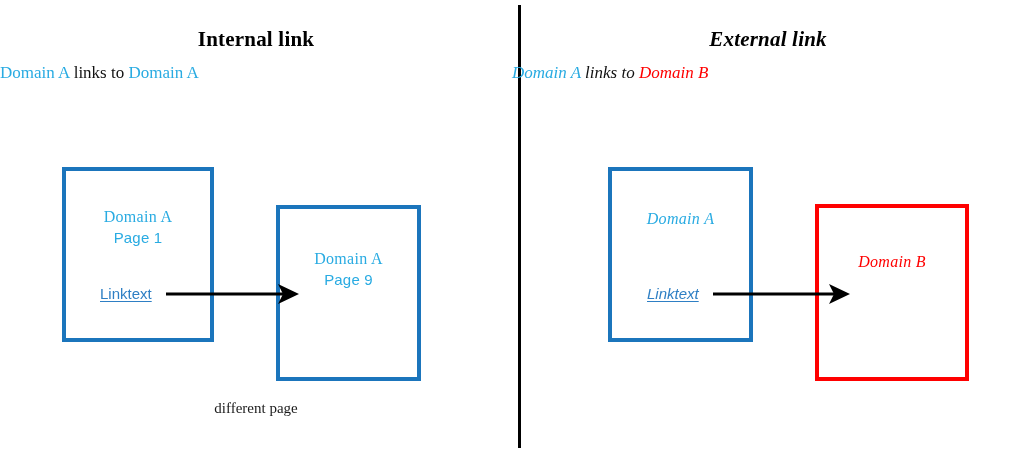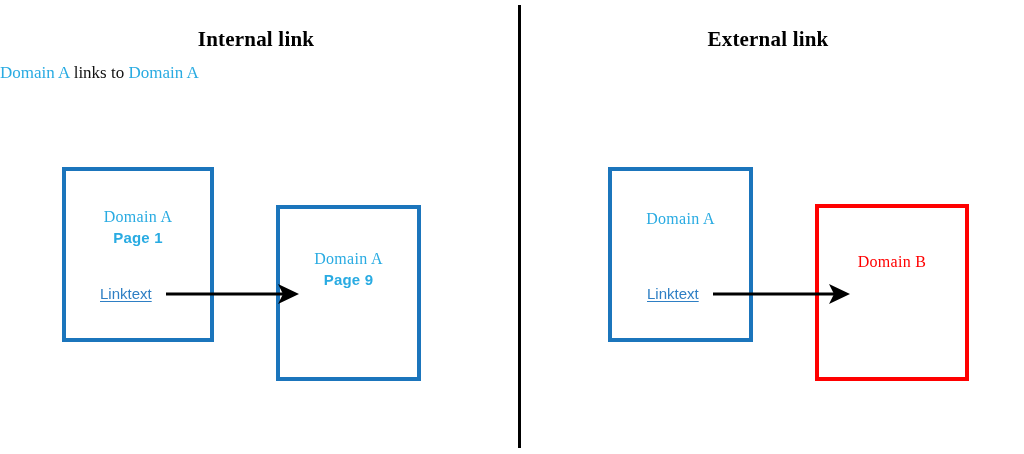--- a/index.html
+++ b/index.html
@@ -34,21 +34,21 @@
     background: #000000;
   }
 
   
   .panel {
     position: absolute;
     top: 0;
     height: 454px;
   }
   .panel-left  { left: 0px;   width: 512px; }
-  .panel-right { left: 512px; width: 512px; }
+  .panel-right { left: 512px; width: 512px; font-style: italic; }
 
   .panel-title {
     position: absolute;
     top: 27px;
     left: 0;
     width: 100%;
     text-align: center;
     font-family: "Liberation Serif", serif;
     font-weight: bold;
     font-size: 21px;
@@ -102,21 +102,20 @@
     font-family: "Liberation Serif", serif;
     font-size: 16px;
     line-height: 20px;
     letter-spacing: 0.3px;
   }
   .lbl-page {
     font-family: "Liberation Sans", sans-serif;
     font-size: 15px;
     line-height: 21px;
     letter-spacing: 0.2px;
-    font-weight: bold;
   }
   .c-blue { color: #29ABE2; }
   .c-red  { color: #FF0000; }
 
   
   .linktext {
     position: absolute;
     font-family: "Liberation Sans", sans-serif;
     font-size: 15px;
     color: #2E7FC4;
@@ -161,28 +160,32 @@
       </div>
     </div>
 
     <div class="linktext" style="left:100px; top:285px;">Linktext</div>
 
     <svg class="arrow" style="left:166px; top:280px;" width="136" height="28" viewBox="0 0 136 28">
       <line x1="0" y1="14" x2="118" y2="14"></line>
       <polygon points="112,4 133,14 112,24 117,14"></polygon>
     </svg>
 
+    <div class="panel-caption">different page</div>
   </div>
 
   <div class="divider"></div>
 
   <div class="panel panel-right">
 
     <div class="panel-title">External link</div>
 
+    <div class="panel-subtitle">
+      <span class="t-blue">Domain A</span><span class="t-black"> links to </span><span class="t-red">Domain B</span>
+    </div>
 
     <div class="dbox blue" style="left:96px; top:167px; width:145px; height:175px;">
       <div class="dbox-labels" style="top:38px;">
         <div class="lbl-domain c-blue">Domain A</div>
       </div>
     </div>
 
     <div class="dbox red" style="left:303px; top:204px; width:154px; height:177px;">
       <div class="dbox-labels" style="top:44px;">
         <div class="lbl-domain c-red">Domain B</div>

